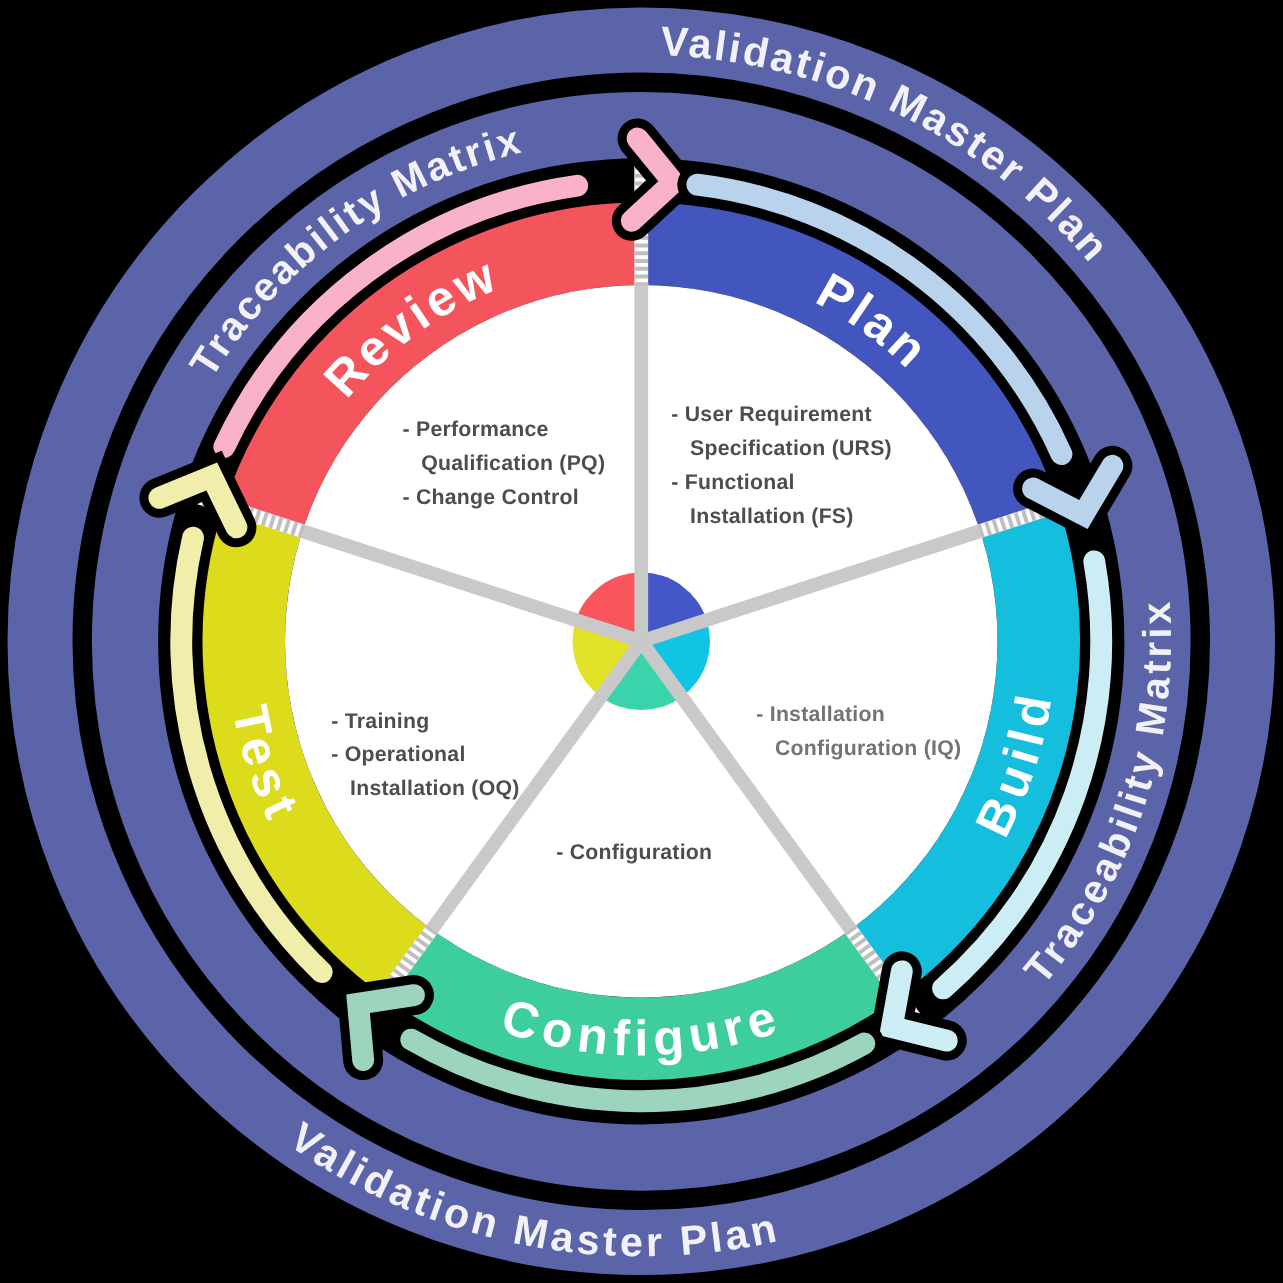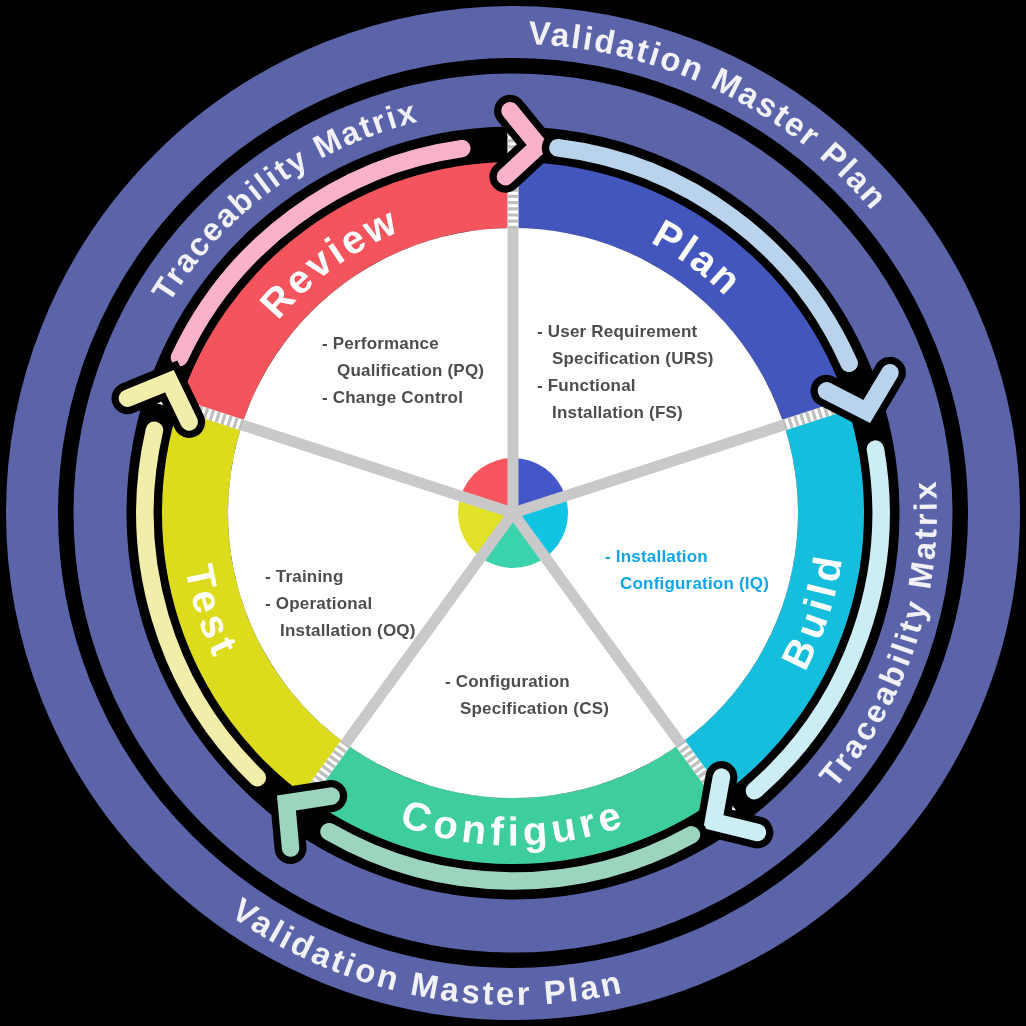--- a/index.html
+++ b/index.html
@@ -7,21 +7,21 @@
          font-family:"Liberation Sans","DejaVu Sans",sans-serif;}
   #diagram-svg{position:absolute;left:0;top:0;}
   #diagram-svg text{font-family:"Liberation Sans","DejaVu Sans",sans-serif;font-weight:700;}
   .annotation{position:absolute;color:#4d4d4d;font-size:17px;font-weight:700;
               line-height:27px;white-space:nowrap;letter-spacing:0.2px;}
   .annotation .indent{padding-left:15px;}
   #ann-review{left:322px;top:330px;}
   #ann-plan{left:537px;top:318px;}
   #ann-build{left:605px;top:543px;}
   #ann-test{left:265px;top:534px;margin-top:29px;}
-  #ann-configure{left:445px;top:668px;}
+  #ann-configure{left:445px;top:668px;text-align:center;}
 </style>
 </head>
 <body style="background: rgb(0, 0, 0);">
 
 <div id="stage" style="background: rgb(0, 0, 0);">
 
   <svg id="diagram-svg" width="1026" height="1026" viewBox="0 0 1026 1026">
       <defs>
         <path id="tp-0" d="M 81.05 301.39 A 481 481 0 0 1 945.69 723.1" fill="none"></path>
         <path id="tp-1" d="M 40.68 422.05 A 481 481 0 0 0 985 605.6" fill="none"></path>
@@ -98,29 +98,28 @@
     <div class="line">- Change Control</div>
   </div>
 
   <div class="annotation" id="ann-plan" style="color: rgb(77, 77, 77);">
     <div class="line">- User Requirement</div>
     <div class="line indent">Specification (URS)</div>
     <div class="line">- Functional</div>
     <div class="line indent">Installation (FS)</div>
   </div>
 
-  <div class="annotation" id="ann-build" style="color: #0ea5e9;">
+  <div class="annotation" id="ann-build" style="color: #737373; margin-top: 15px;">
     <div class="line">- Installation</div>
     <div class="line indent">Configuration (IQ)</div>
   </div>
 
   <div class="annotation" id="ann-test" style="color: rgb(77, 77, 77);">
     <div class="line">- Training</div>
     <div class="line">- Operational</div>
     <div class="line indent">Installation (OQ)</div>
   </div>
 
   <div class="annotation" id="ann-configure" style="color: rgb(77, 77, 77);">
     <div class="line">- Configuration</div>
-    <div class="line indent">Specification (CS)</div>
   </div>
 
 </div>
 
 </body></html>

